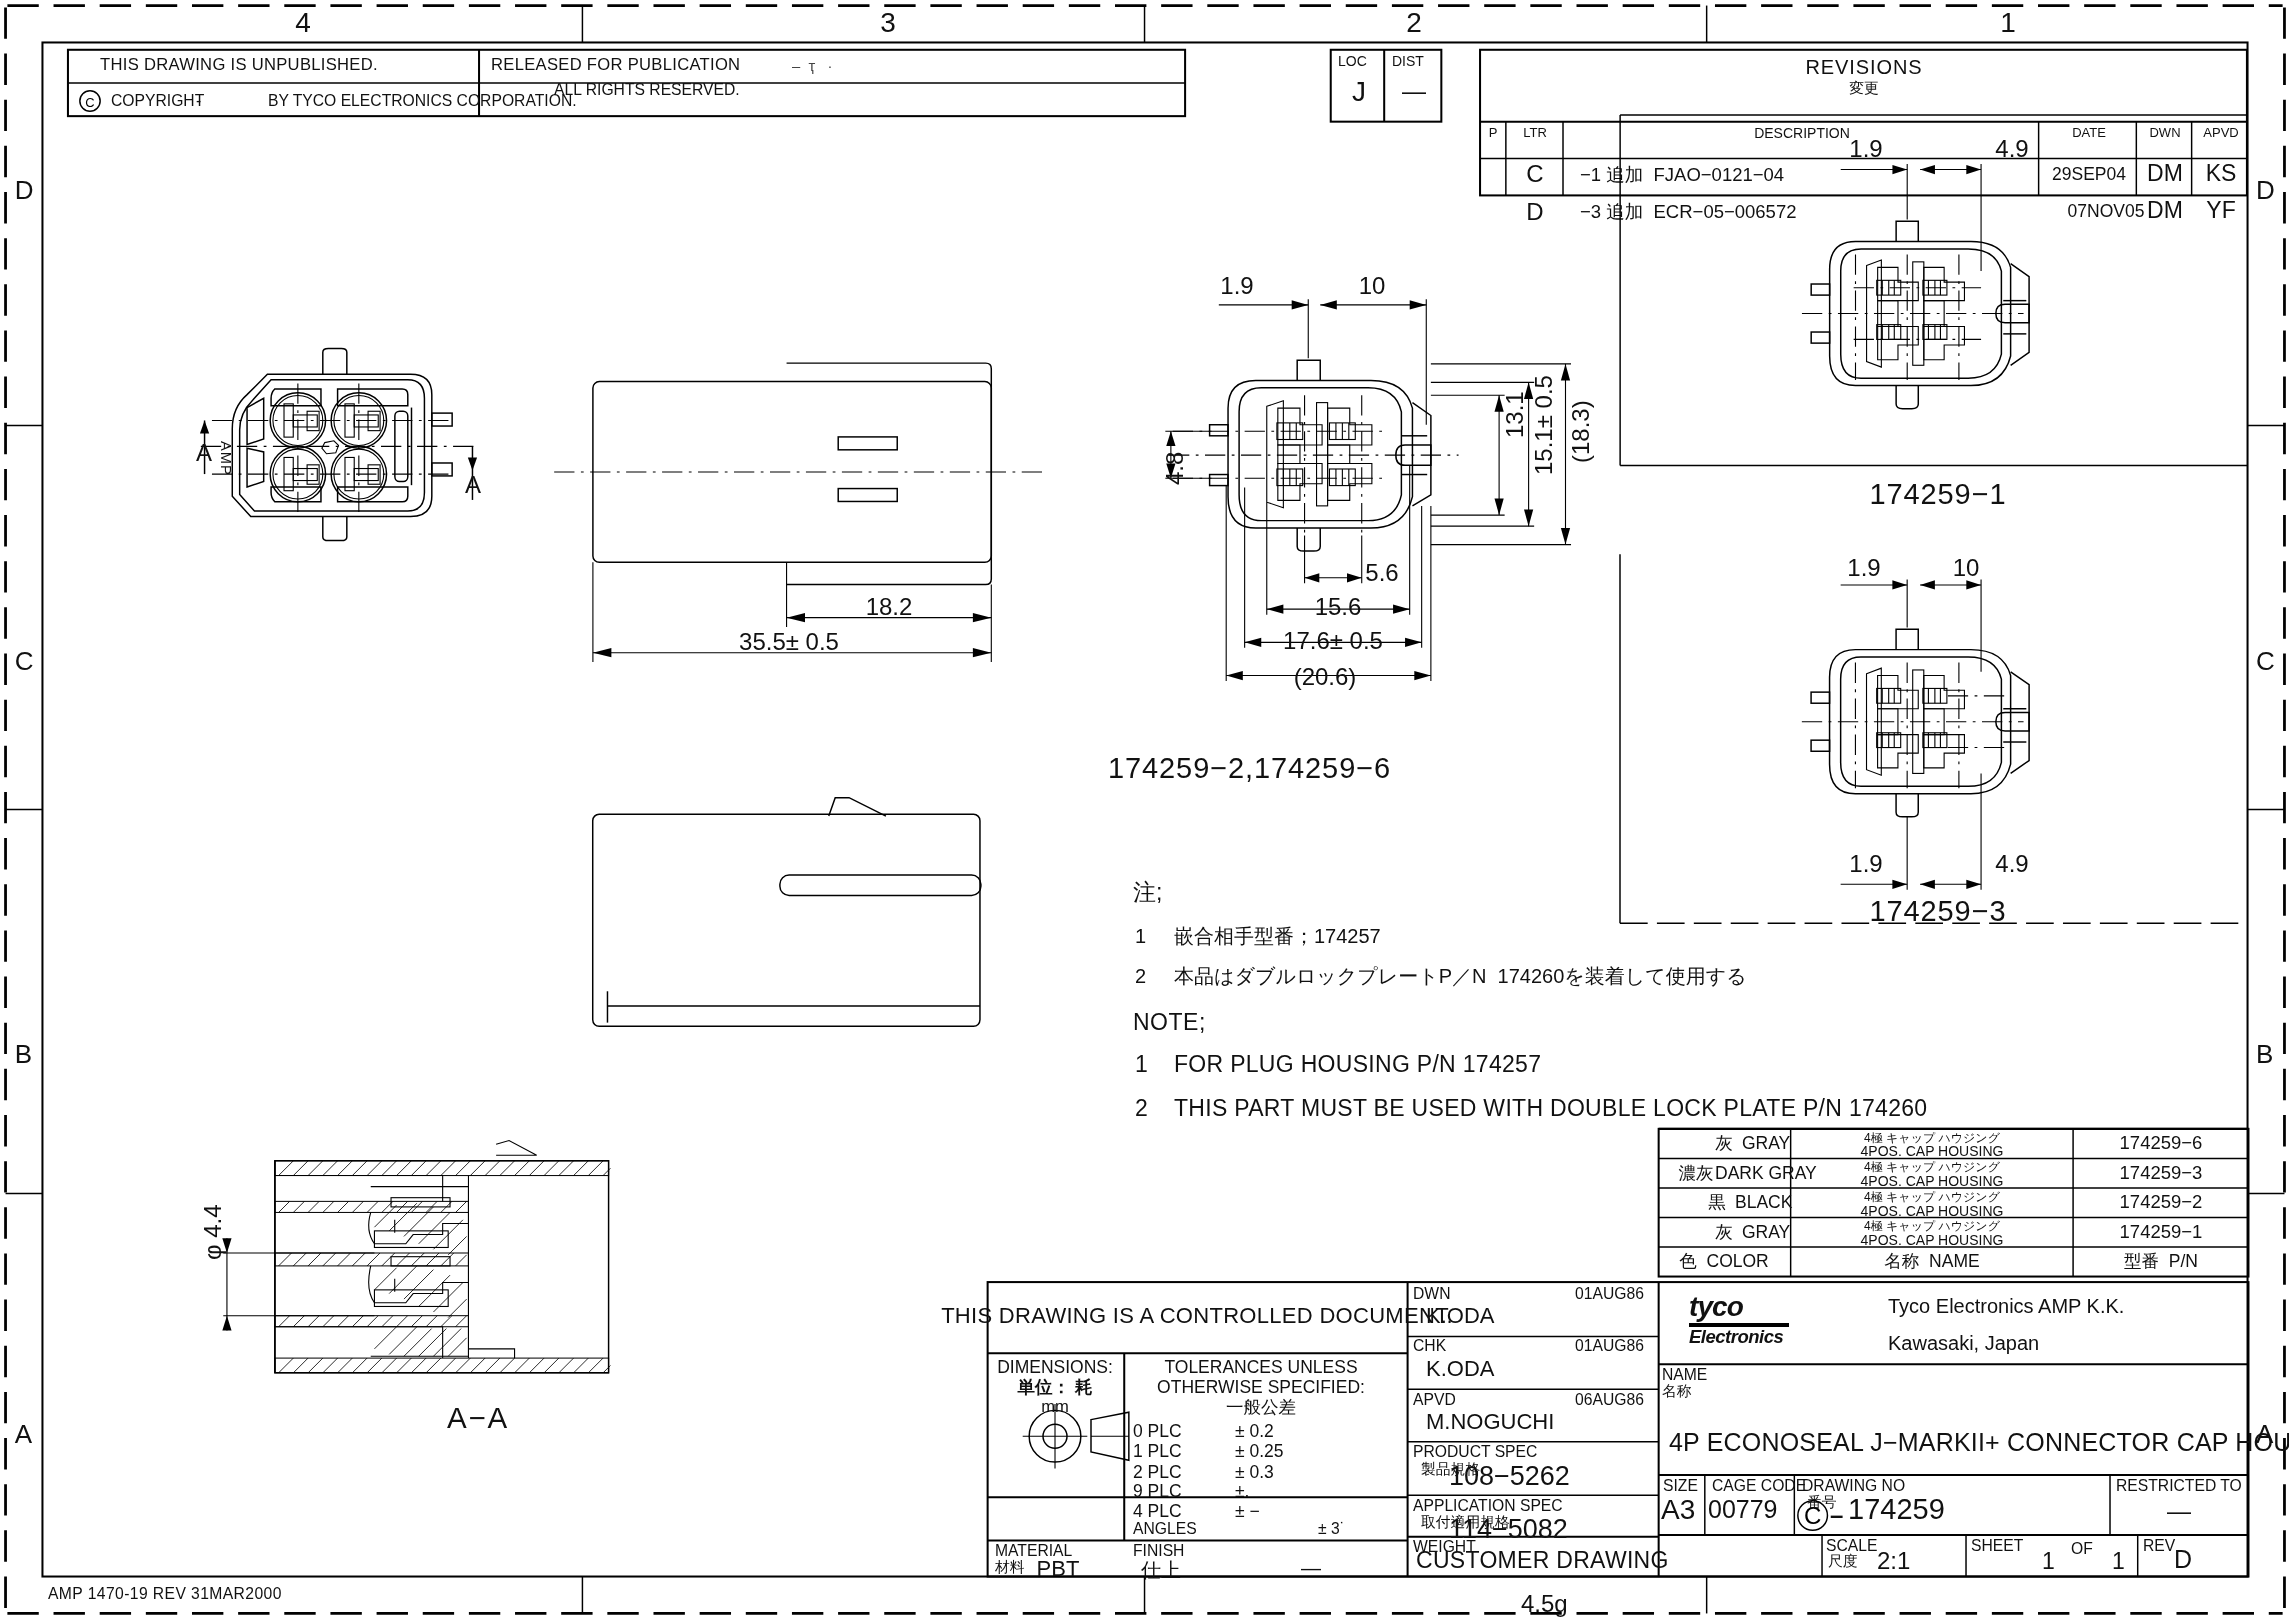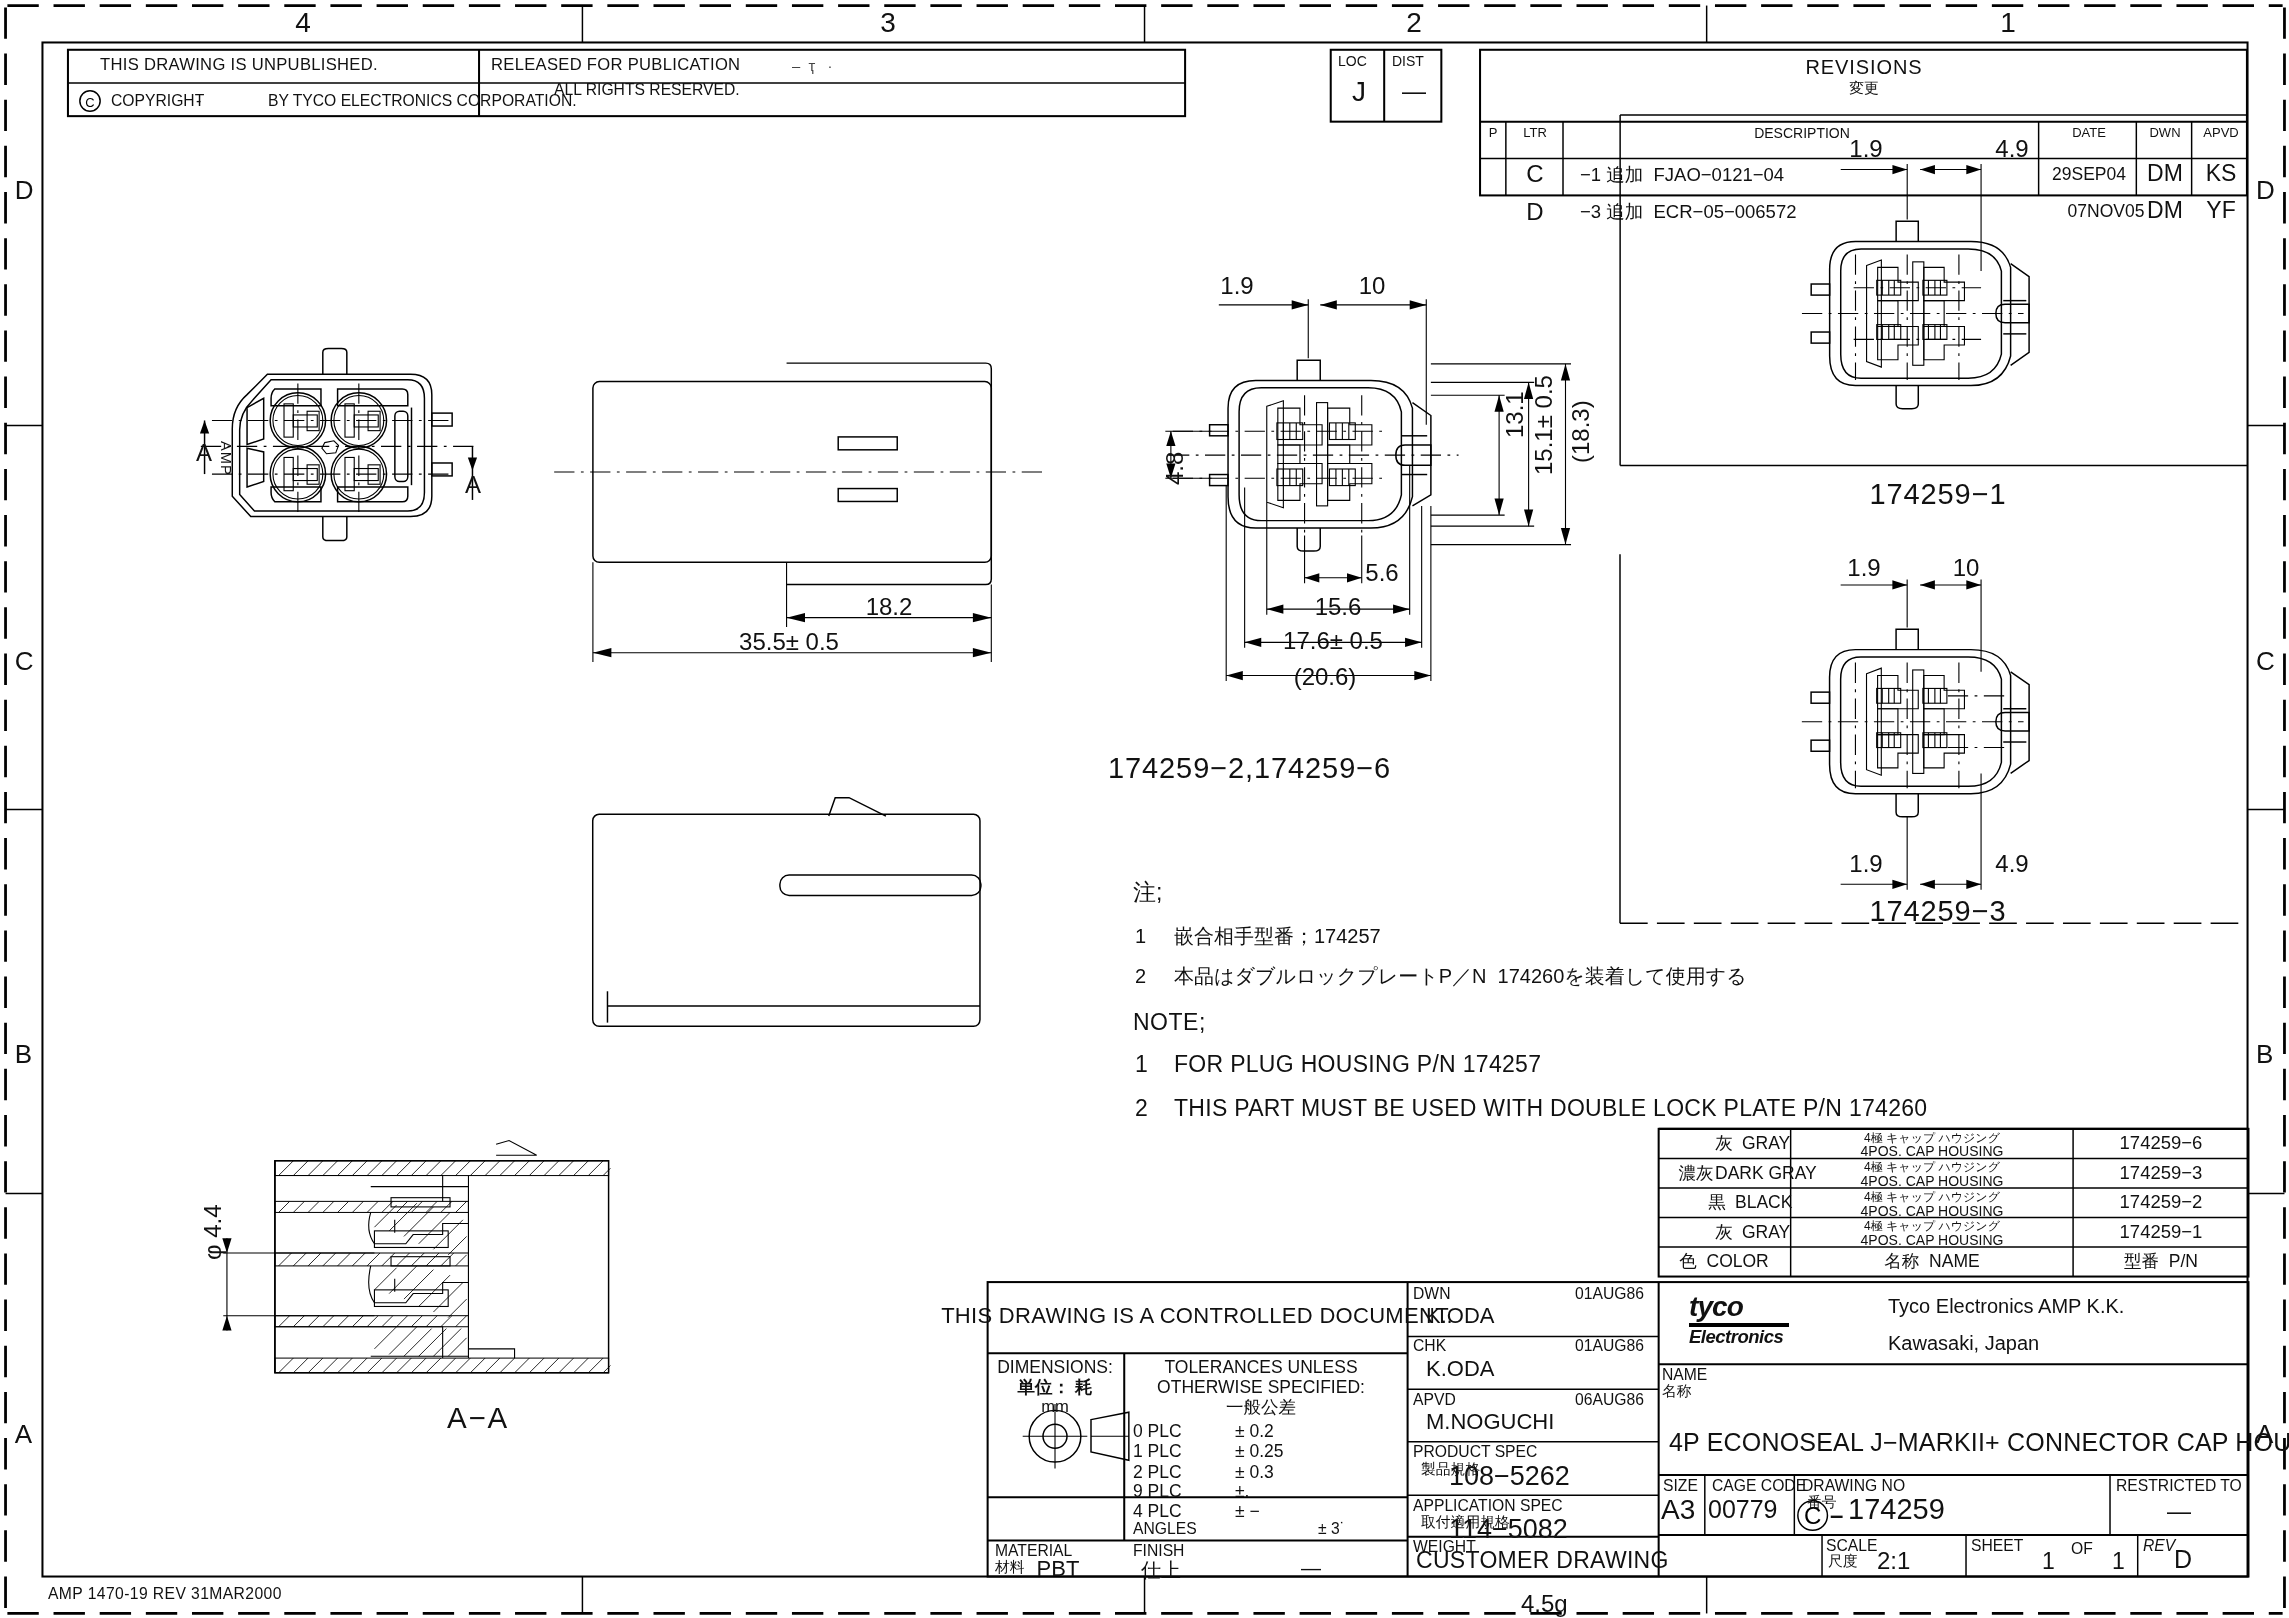--- a/index.html
+++ b/index.html
@@ -812,17 +812,17 @@
   <div class="txt" style="left:2116px;top:1478px;font-size:15.7px;">RESTRICTED TO</div>
   <div class="txt ctr" style="left:2179px;top:1499px;font-size:24px;">—</div>
 
   <div class="txt" style="left:1826px;top:1538px;font-size:15.7px;">SCALE</div>
   <div class="txt" style="left:1828px;top:1554px;font-size:14.8px;">尺度</div>
   <div class="txt" style="left:1877px;top:1549px;font-size:24px;">2:1</div>
   <div class="txt" style="left:1971px;top:1538px;font-size:15.7px;">SHEET</div>
   <div class="txt" style="left:2042px;top:1550px;font-size:23px;">1</div>
   <div class="txt" style="left:2071px;top:1541px;font-size:15.7px;">OF</div>
   <div class="txt" style="left:2112px;top:1550px;font-size:23px;">1</div>
-  <div class="txt" style="left:2143px;top:1538px;font-size:15.7px;font-style:italic;">REV</div>
+  <div class="txt" style="left:2143px;top:1538px;font-size:15.7px;">REV</div>
   <div class="txt" style="left:2174px;top:1547px;font-size:25px;">D</div>
 
 </div>
 
 
 </body></html>

